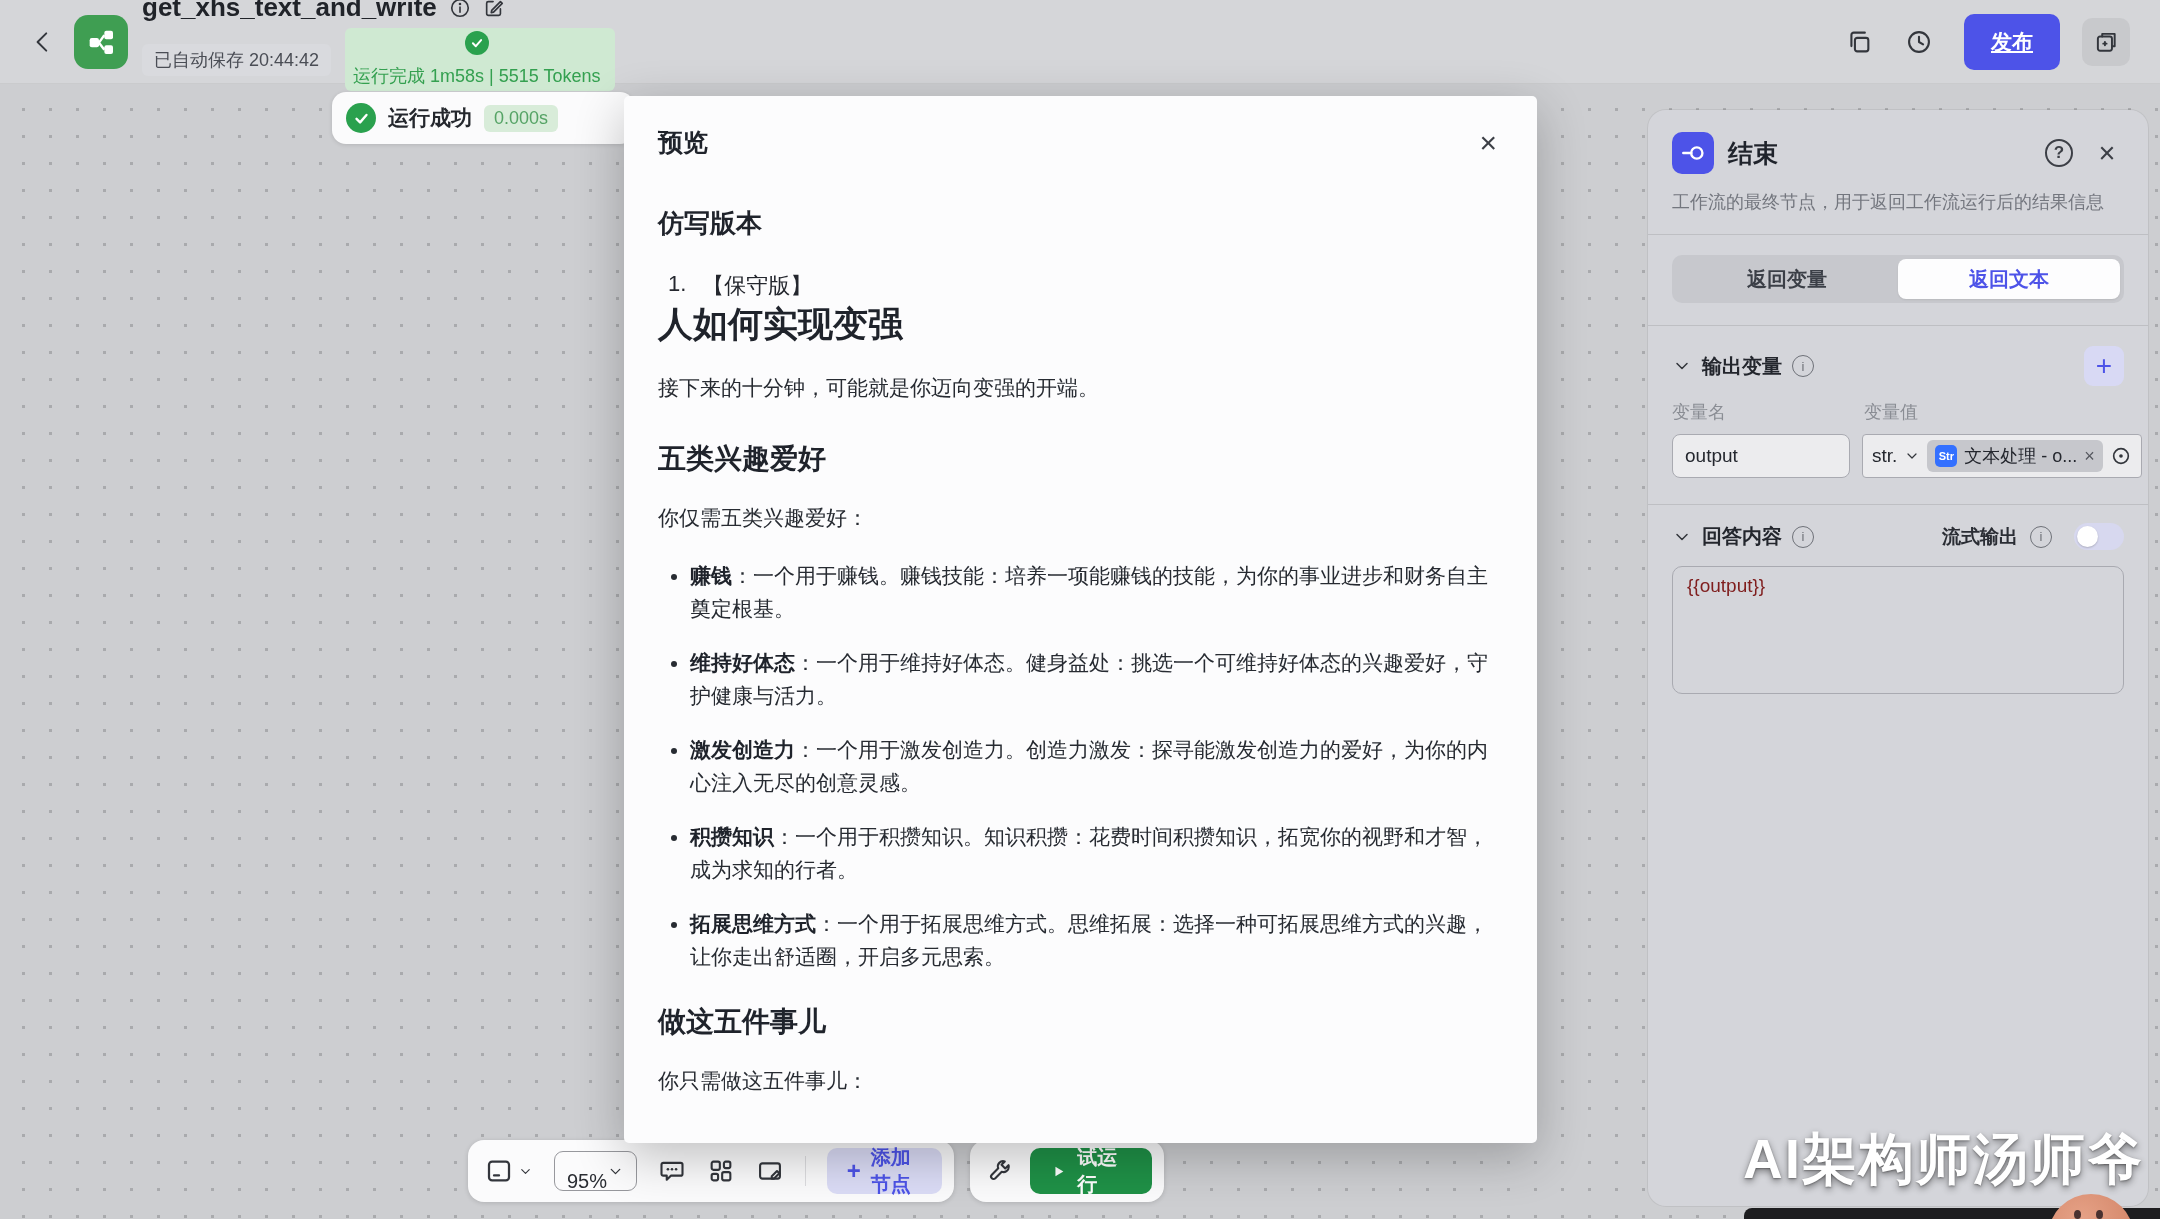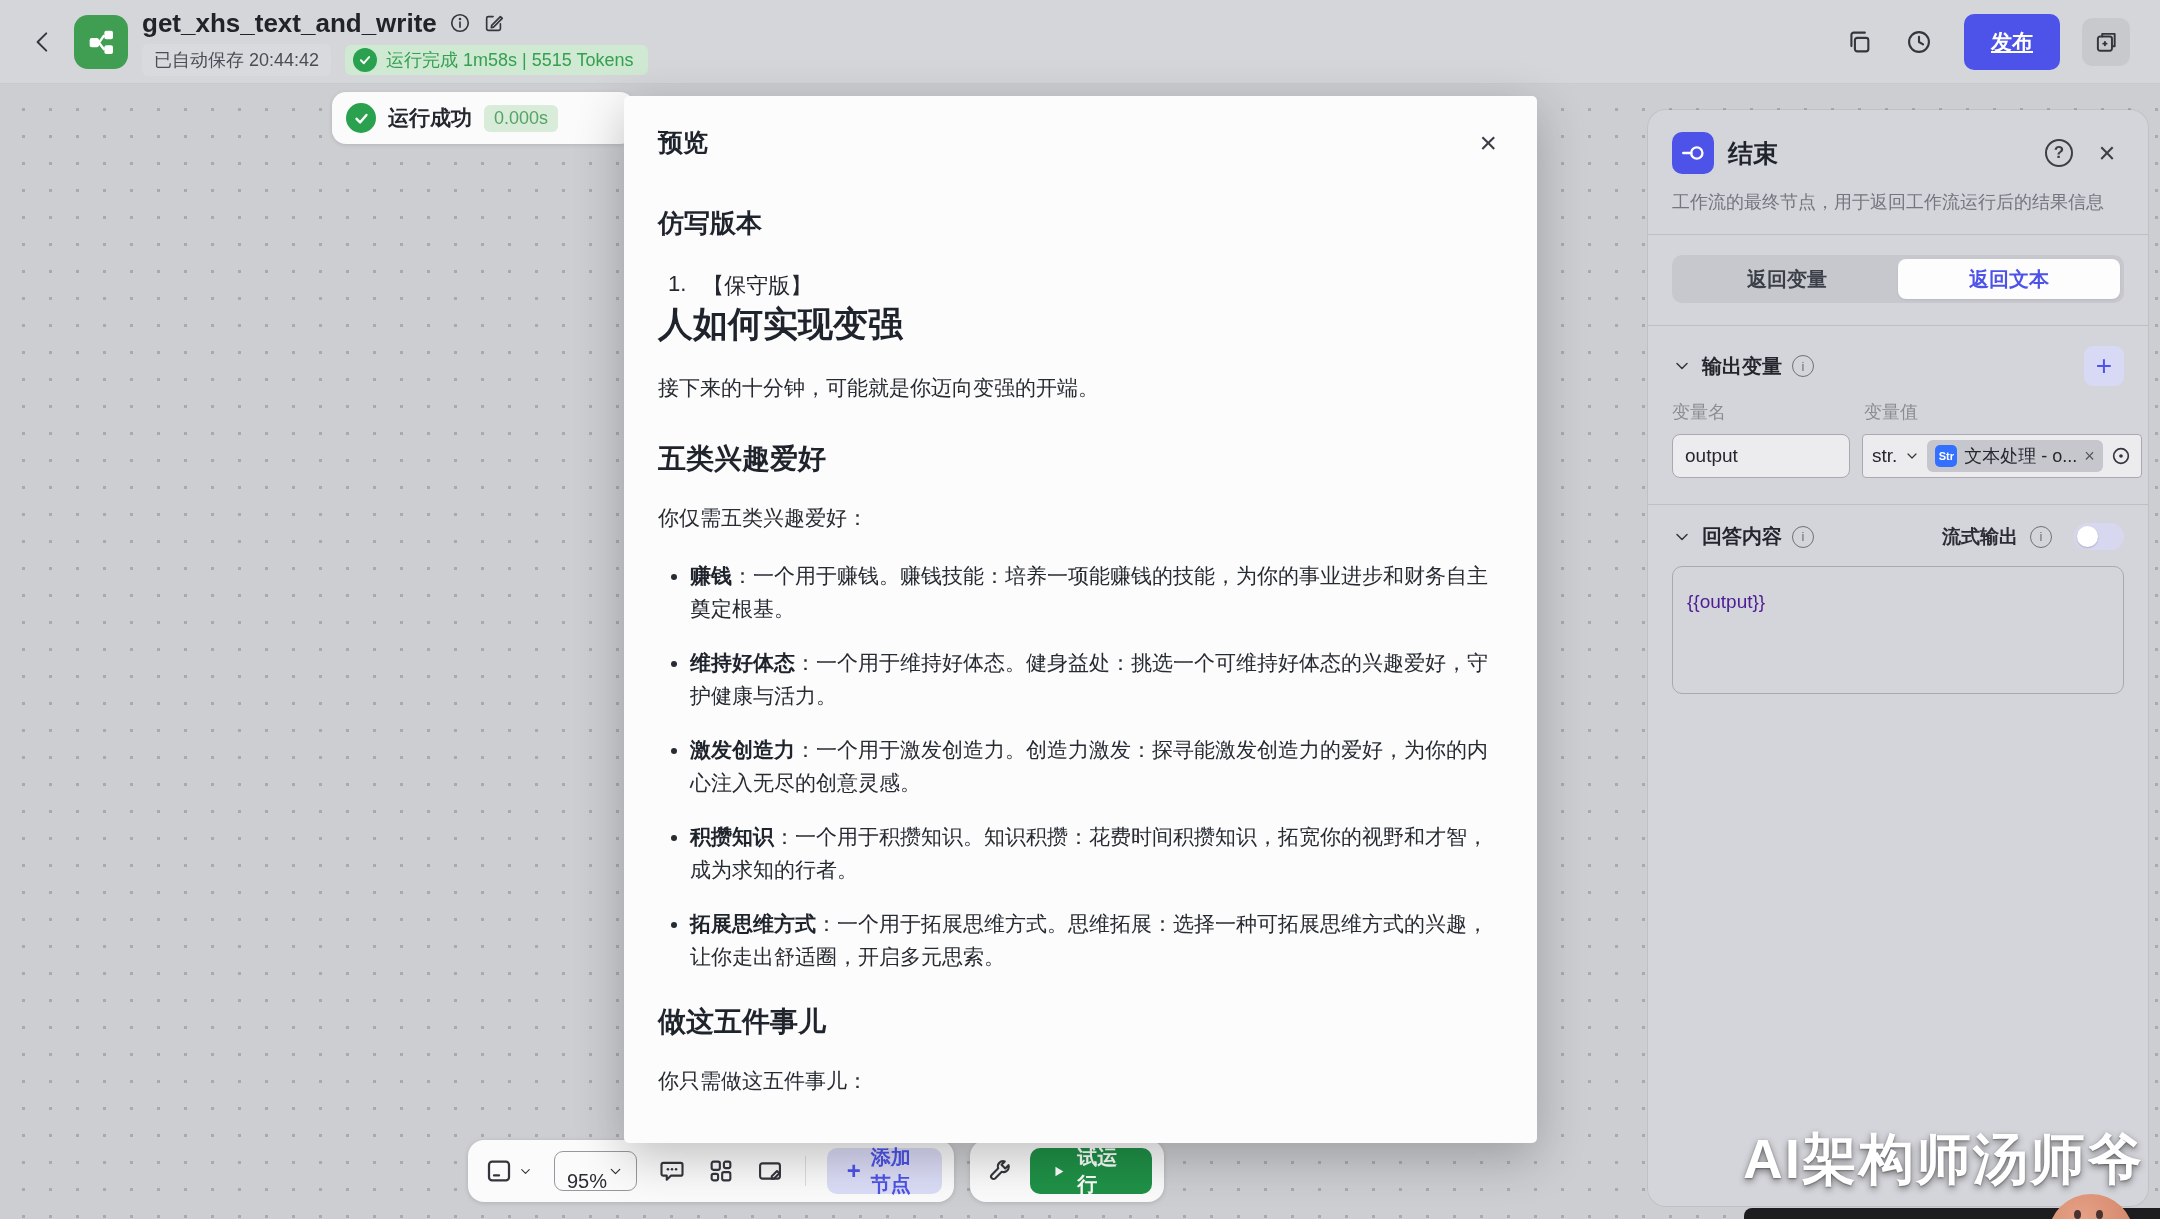--- a/index.html
+++ b/index.html
@@ -19,21 +19,21 @@
   }
   .back-btn { width:34px; height:34px; display:flex; align-items:center; justify-content:center; cursor:pointer; }
   .app-icon { width:54px; height:54px; border-radius:14px; background:#3f9e52; margin-left:14px;
     display:flex; align-items:center; justify-content:center; flex:0 0 auto; }
   .title-block { margin-left:14px; display:flex; flex-direction:column; gap:5px; }
   .title-row { display:flex; align-items:center; gap:12px; }
   .app-title { font-size:26px; font-weight:700; color:#202329; }
   .badge-row { display:flex; align-items:center; gap:14px; }
   .badge-gray { background:#d9dade; color:#4a4d55; font-size:18px; border-radius:6px; padding:4px 12px; }
   .badge-green { background:#cfe9d2; color:#34a050; font-size:18px; border-radius:6px; padding:3px 14px 3px 8px;
-    display:flex; align-items:center; gap:9px; }
+    display:flex; align-items:center; gap:9px;flex-direction:column; }
   .check-circle { border-radius:50%; background:#2aa14e; display:flex; align-items:center; justify-content:center; }
   .hd-spacer { flex:1; }
   .hd-icon { width:34px; height:34px; display:flex; align-items:center; justify-content:center; cursor:pointer; margin-left:26px; }
   .publish-btn { margin-left:28px; height:56px; min-width:96px; border-radius:10px; background:#4d53e8; color:#fff;
     font-size:21px; font-weight:600; display:flex; align-items:center; justify-content:center; cursor:pointer;text-decoration:underline; }
   .panelplus-btn { margin-left:22px; width:48px; height:48px; border-radius:10px; background:rgba(0,0,0,0.06);
     display:flex; align-items:center; justify-content:center; cursor:pointer; }
 
   
   #canvas {
@@ -107,21 +107,21 @@
     gap:7px; padding:0 8px; min-width:0; }
   .str-badge { width:22px; height:22px; background:#3370ff; border-radius:5px; color:#fff; font-size:11px;
     font-weight:700; display:flex; align-items:center; justify-content:center; flex:0 0 auto; }
   .ref-text { font-size:18px; color:#24272e; white-space:nowrap; overflow:hidden; }
   .chip-close { font-size:18px; color:#55585f; cursor:pointer; }
   .stream-label { font-size:19px; font-weight:600; color:#2a2d34; }
   .toggle { width:50px; height:27px; border-radius:14px; background:#d7d8ef; margin-left:12px; position:relative; cursor:pointer; }
   .toggle .knob { position:absolute; left:3px; top:3px; width:21px; height:21px; border-radius:50%; background:#fff;
     box-shadow:0 1px 2px rgba(0,0,0,0.2); }
   .answer-box { margin:16px 24px 0; height:128px; border:1.5px solid #a9aab1; border-radius:10px;
-    padding:24px 14px; font-size:19px; color:#4c1d95; background:transparent; width:452px;
+    padding:8px 14px; font-size:19px; color:#7f1d1d; background:transparent; width:452px;
     font-family:inherit; resize:none; }
 
   
   .pill { position:absolute; top:1140px; height:62px; background:#fbfbfc; border-radius:16px;
     box-shadow:0 1px 5px rgba(0,0,0,0.14); display:flex; align-items:center; z-index:12; }
   #pill-main { left:468px; width:486px; padding:0 12px 0 16px; gap:21px; }
   #pill-run  { left:970px; width:194px; padding:0 12px 0 16px; gap:16px; }
   .tb-icon { display:flex; align-items:center; justify-content:center; cursor:pointer; }
   .device-group { display:flex; align-items:center; gap:4px; cursor:pointer; }
   .zoom-select { width:102px; height:40px; border:1.5px solid #97989d; border-radius:9px;

